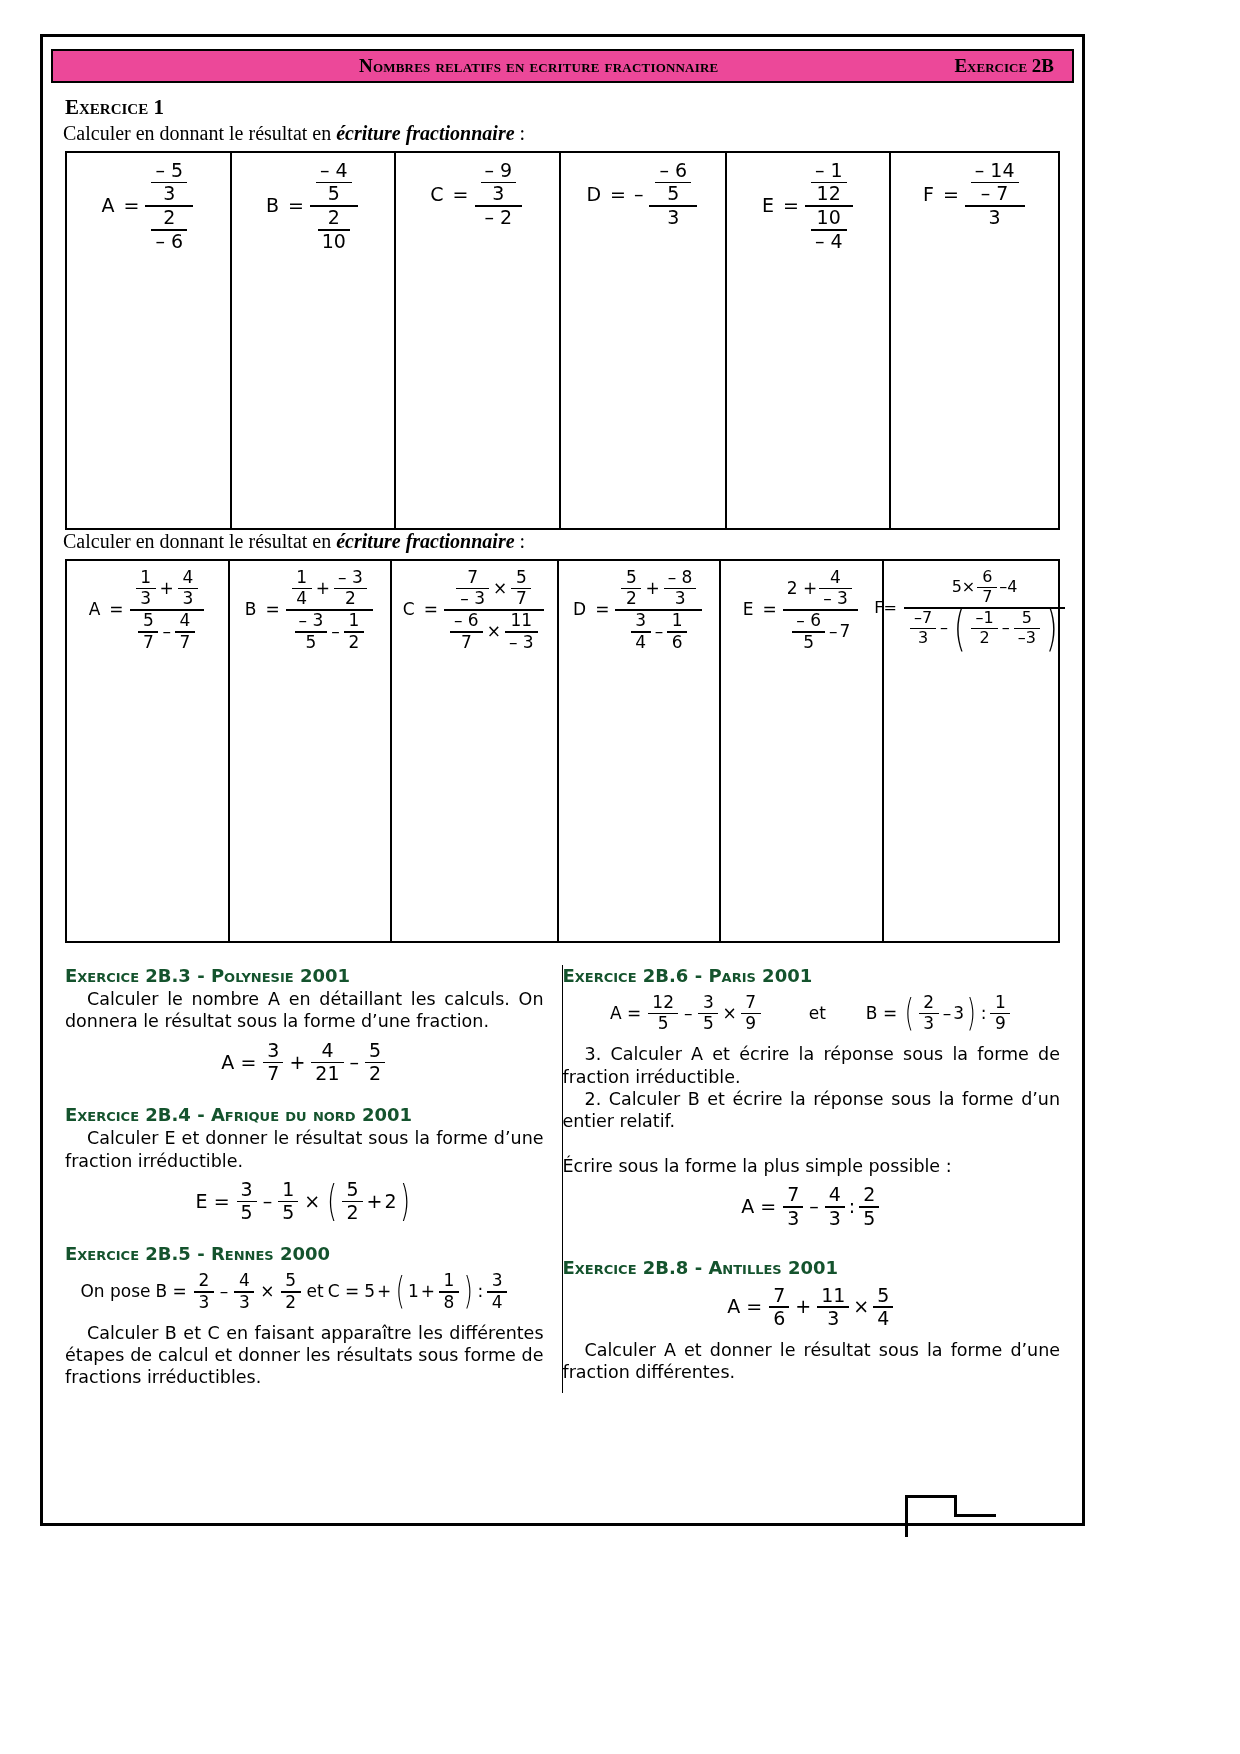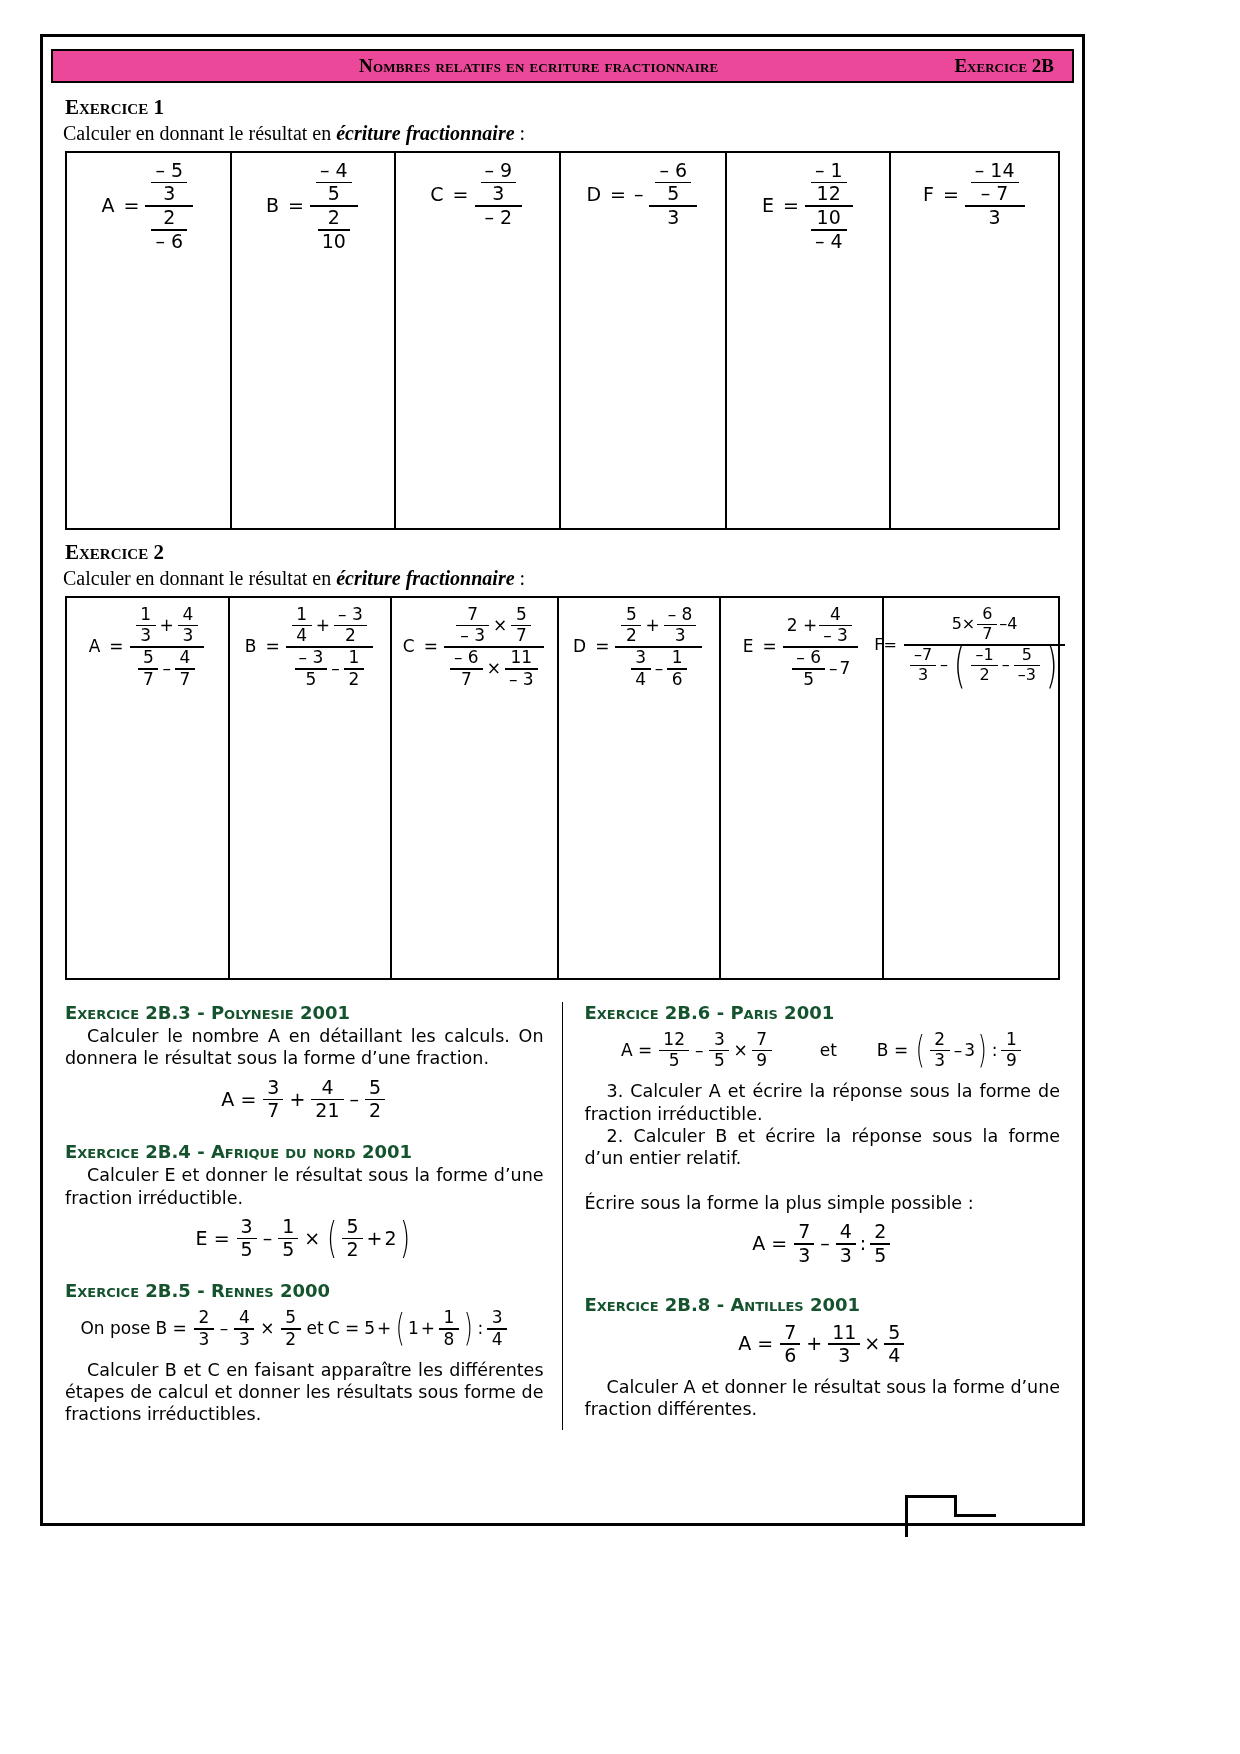--- a/index.html
+++ b/index.html
@@ -158,21 +158,20 @@
     margin: 22px 14px 0 14px;
     font-family: "DejaVu Sans", sans-serif;
   }
   .col-left {
     width: 50%;
     padding-right: 18px;
     border-right: 1.5px solid #000;
   }
   .col-right {
     width: 50%;
-    padding-left: 22px;
   }
   .sub-ex { margin-bottom: 4px; }
   .sub-ex-title {
     font-variant: small-caps;
     font-weight: bold;
     font-size: 18px;
     color: #14532d;
     margin-bottom: 2px;
   }
   .sub-ex-body {
@@ -355,21 +354,20 @@
                 <span class="den">– 7</span>
               </span>
             </span>
             <span class="bar"></span>
             <span class="den">3</span>
           </span>
         </span>
       </div>
     </div>
 
-    <div class="ex-heading">Exercice 2</div>
     <div class="ex-instruction">
       <span>Calculer en donnant le résultat en </span><i>écriture fractionnaire</i><span> :</span>
     </div>
 
     <div class="frac-table t2">
 
       <div class="frac-cell c0">
         <span class="mth sm">
           <span class="lbl">A</span>
           <span class="op">=</span>

